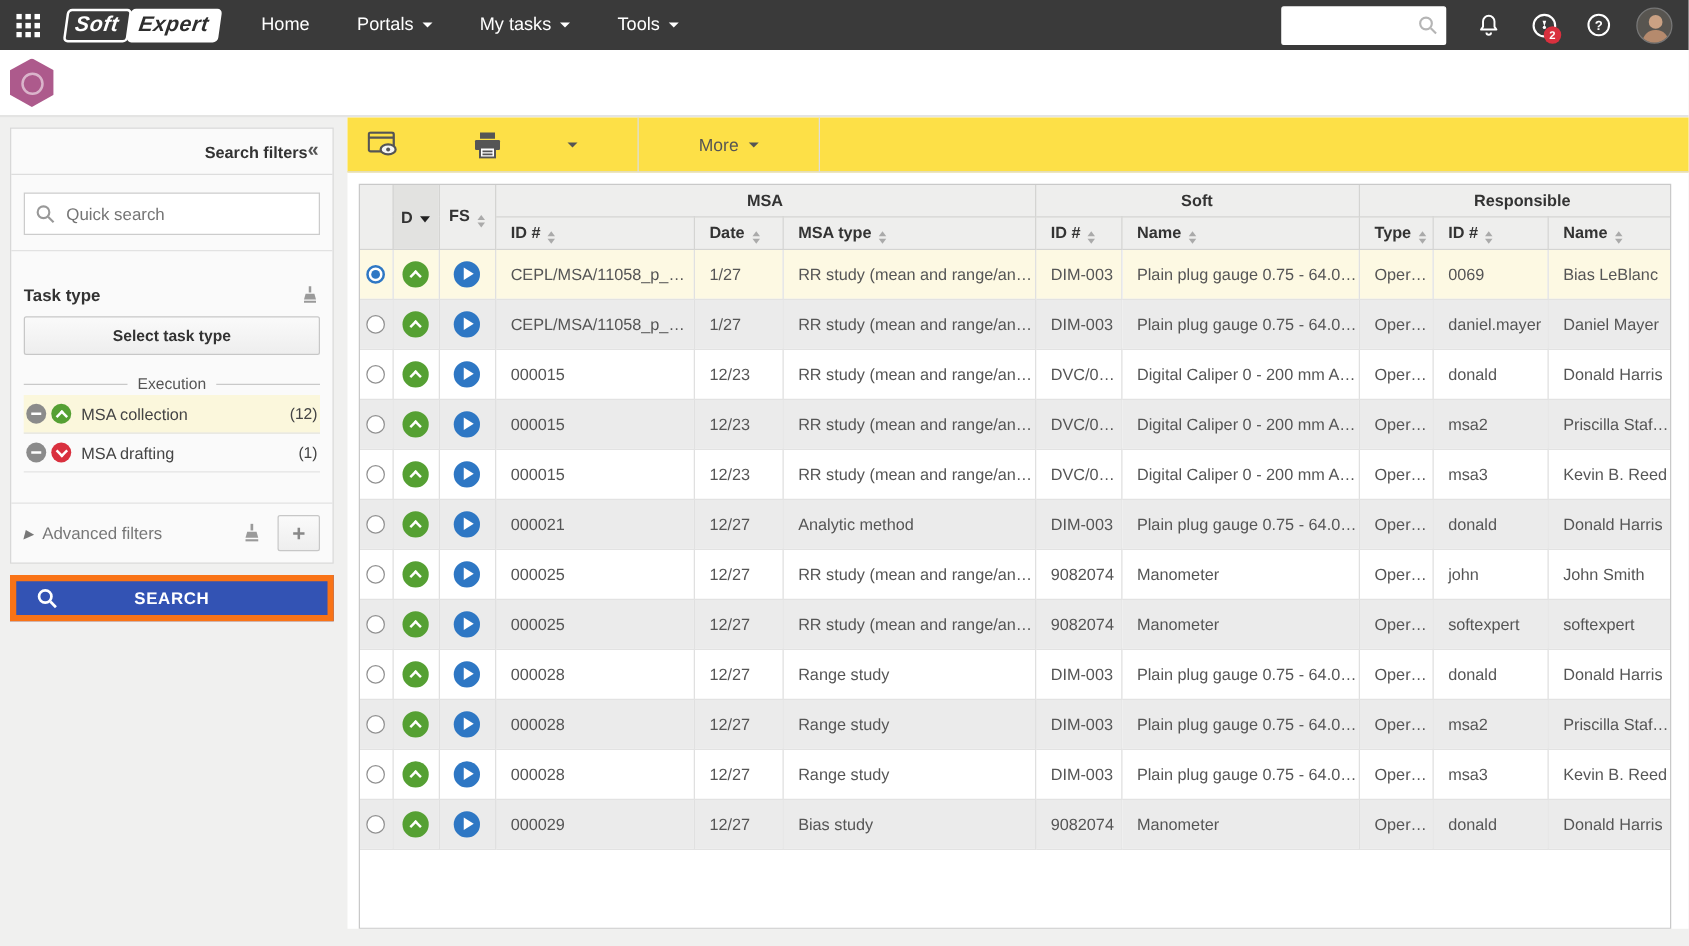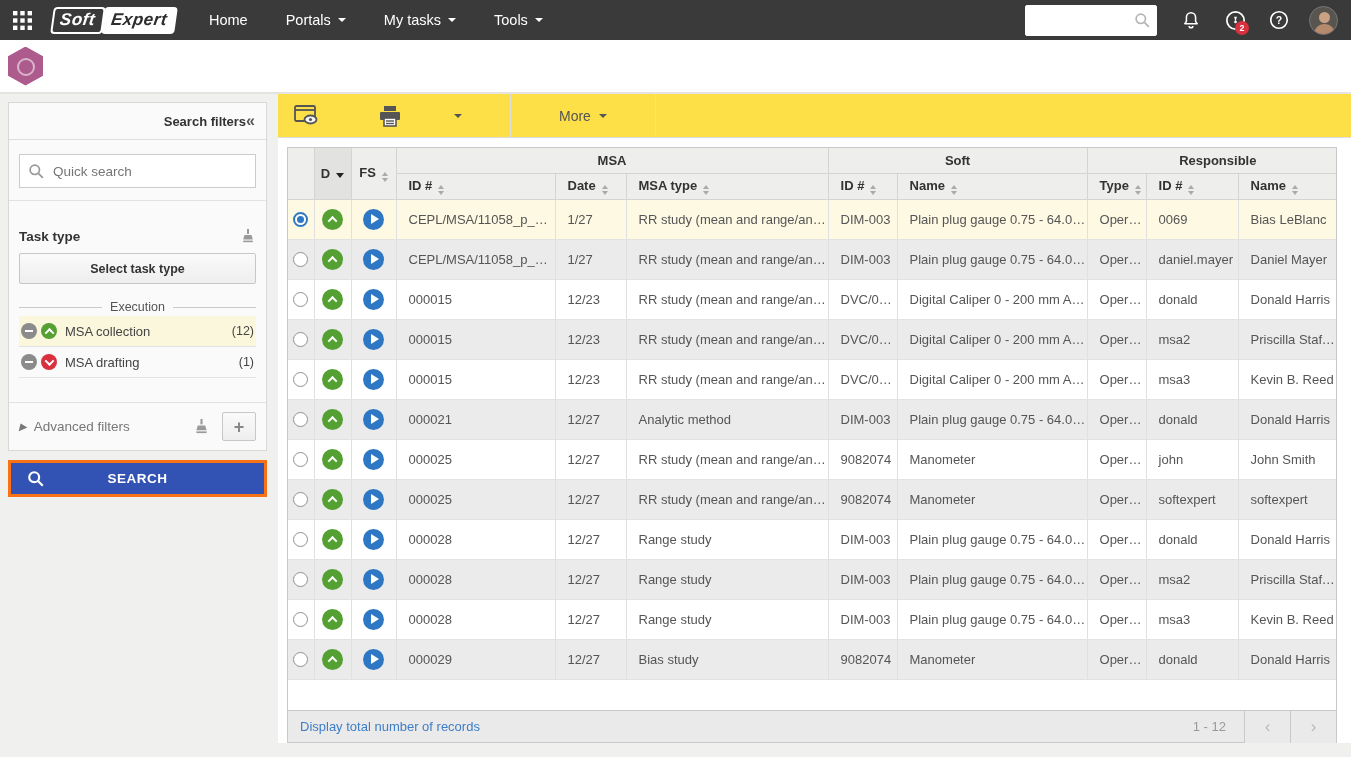--- a/index.html
+++ b/index.html
@@ -73,21 +73,21 @@
   .task-item .count { font-size:12.5px; color:#444; }
   .chev { width:7px; height:7px; border:solid #fff; border-width:2px 2px 0 0; display:inline-block; }
   .chev.up { transform:rotate(-45deg) translate(-1px,1px); }
   .chev.down { transform:rotate(135deg) translate(-1px,1px); }
   .adv-section { display:flex; align-items:center; border-top:1px solid #e2e2e2; padding:9px 10px; margin-top:14px; }
   .adv-arrow { color:#777; font-size:10px; margin-right:7px; }
   .adv-arrow::before { content:"\25B6"; }
   .adv-label { font-size:13.5px; color:#777; flex:1; cursor:pointer; }
   .plus-btn { width:34px; height:29px; background:linear-gradient(#fafafa,#eee); border:1px solid #c7c7c7; border-radius:2px;
     color:#888; font-size:18px; font-weight:bold; margin-left:12px; cursor:pointer; line-height:1; }
-  .search-btn { width:100%; height:37px; margin-top:9px; background:#3353b4; border:3px solid #f97316; color:#fff;
+  .search-btn { width:100%; height:37px; margin-top:9px; background:#3353b4; border:5px solid #f97316; color:#fff;
     display:flex; align-items:center; cursor:pointer; }
   .search-btn .mag { width:18px; height:18px; color:#fff; margin-left:16px; }
   .search-btn .lbl { flex:1; text-align:center; font-size:13.5px; font-weight:bold; letter-spacing:.5px; margin-right:34px; }
 
   
   .toolbar { height:44px; background:#fde047; border-bottom:1px solid #ddd; display:flex; align-items:center;gap:36px; }
   .tb-btn { background:none; border:none; height:44px; padding:0 12px; display:flex; align-items:center; cursor:pointer; color:#555; }
   .tb-btn:first-child { padding-left:16px; }
   .caret-d { width:0; height:0; border-left:4px solid transparent; border-right:4px solid transparent; border-top:4px solid #555; }
   .tb-sep { width:1px; height:44px; background:#ddd; }
@@ -573,21 +573,15 @@
     <td>Bias study</td>
     <td>9082074</td>
     <td>Manometer</td>
     <td>Operator</td>
     <td>donald</td>
     <td>Donald Harris</td>
   </tr>
           </tbody>
       </table>
       <div class="filler"></div>
-      <div class="grid-footer">
-        <button class="total-link">Display total number of records</button>
-        <span class="range">1 - 12</span>
-        <button class="pager-btn">‹</button>
-        <button class="pager-btn">›</button>
-      </div>
     </div>
   </main>
 </div>
 
 </body></html>

